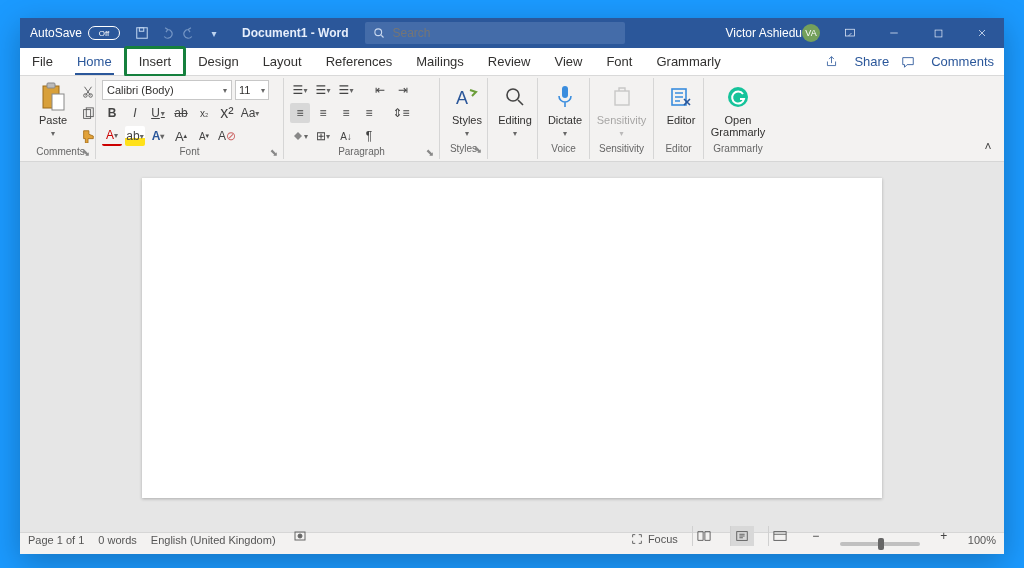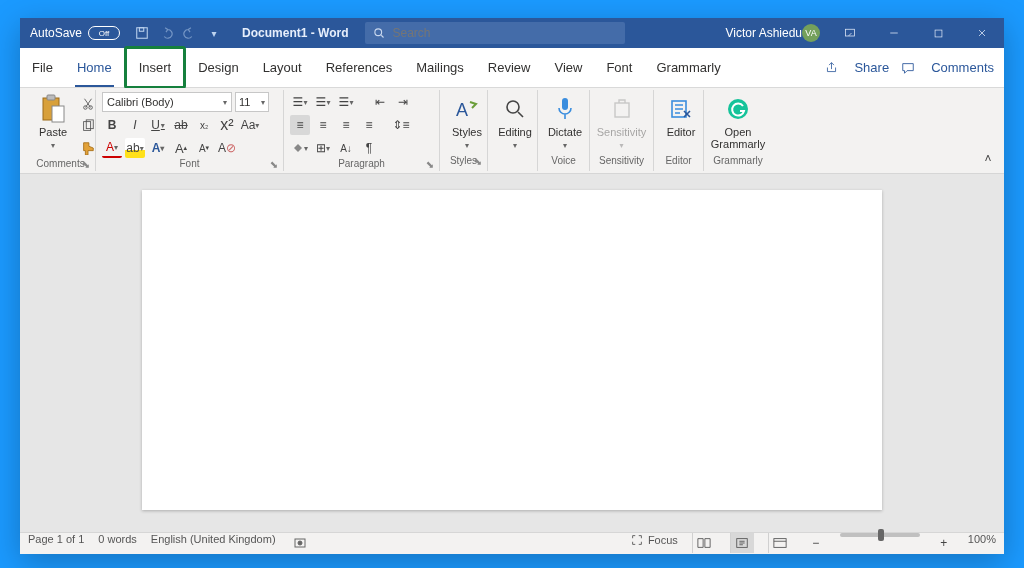--- a/index.html
+++ b/index.html
@@ -10,21 +10,21 @@
 .autosave-toggle { width: 32px; height: 14px; border: 1px solid #fff; border-radius: 8px; display: inline-flex; align-items: center; justify-content: center; font-size: 8px; color:#fff; }
 .tb-btn { width: 24px; height: 24px; display:inline-flex; align-items:center; justify-content:center; color:#bdd3ef; }
 .tb-btn svg { width:14px; height:14px; }
 .titlebar .doc-title { margin-left: 16px; color:#e6eefb;font-weight:bold; }
 .titlebar .search { margin-left: 16px; width: 260px; height: 22px; background:#446ca9; border-radius:2px; display:flex; align-items:center; padding:0 8px; gap:8px; color:#c9d8ef; }
 .titlebar .search input { background:transparent; border:0; outline:0; color:#fff; font-size:12px; flex:1; }
 .titlebar .spacer { flex:1; }
 .titlebar .user { display:flex; align-items:center; gap:0; padding:0 8px; }
 .avatar { width:18px; height:18px; border-radius:50%; background:#74a05b; color:#fff; font-size:9px; display:flex; align-items:center; justify-content:center; }
 .winbtn { width:44px; height:30px; display:flex; align-items:center; justify-content:center; color:#e6eefb; }
-.tabs-row { height: 40px; background:#fff; display:flex; align-items:stretch; border-bottom:1px solid #d9d9d9; font-size:13px; color:#323130; }
+.tabs-row { height: 28px; background:#fff; display:flex; align-items:stretch; border-bottom:1px solid #d9d9d9; font-size:13px; color:#323130; }
 .tab { padding:0 12px; display:flex; align-items:center; cursor:pointer; }
 .tab.active { color:#2b579a; }
 .tab.active .tab-underline { position:absolute; bottom:0; left:10px; right:10px; height:2px; background:#2b579a; }
 .tab-wrap { position:relative; display:flex; align-items:center; }
 .tab.highlighted { border:3px solid #15803d; border-radius:3px; margin-top:-2px; margin-bottom:-2px; }
 .right-actions { margin-left:auto; display:flex; gap:12px; padding:0 10px; align-items:center; color:#2b579a; font-size:13px; }
 .right-actions .act { display:flex; align-items:center; gap:16px;text-align:center; }
 .ribbon { height:86px; background:#f3f2f1; border-bottom:1px solid #d6d6d6; display:flex; align-items:stretch; padding:2px 6px; font-size:11px; color:#323130; position:relative; }
 .group { border-right:1px solid #d6d6d6; display:flex; flex-direction:column; padding:2px 6px 0; }
 .group:last-of-type { border-right:0; }
@@ -35,21 +35,21 @@
 .bigbtn .iconrow { height:30px; display:flex; align-items:center; justify-content:center; }
 .bigbtn .lbl { font-size:11px; text-align:center; line-height:1.1; }
 .vstack { display:flex; flex-direction:column; gap:2px; }
 .hstack { display:flex; gap:3px; align-items:center; }
 .smbtn { width:20px; height:20px; display:inline-flex; align-items:center; justify-content:center; font-size:12px; color:#444; border-radius:2px; }
 .fontname { width:130px; height:20px; border:1px solid #c7c7c7; background:#fff; font-size:11px; padding:0 4px; display:flex; align-items:center; justify-content:space-between; }
 .fontsize { width:34px; height:20px; border:1px solid #c7c7c7; background:#fff; font-size:11px; padding:0 3px; display:flex; align-items:center; justify-content:space-between; }
 .dd { font-size:8px; color:#666; }
 .page-area { flex:1; background:#e6e6e6; overflow:auto; display:flex; justify-content:center; padding-top:16px; }
 .page { width:740px; height:320px; background:#fff; box-shadow:0 1px 3px rgba(0,0,0,.25); }
-.statusbar { height:22px; background:#f3f2f1; border-top:1px solid #d6d6d6; display:flex; align-items:flex-start; font-size:11px; color:#555; padding:0 8px; gap:14px; }
+.statusbar { height:22px; background:#f3f2f1; border-top:1px solid #d6d6d6; display:flex; align-items:flex-end; font-size:11px; color:#555; padding:8px 8px; gap:14px; }
 .statusbar .spacer { flex:1; }
 .viewbtn { width:24px; height:20px; display:inline-flex; align-items:center; justify-content:center; border-left:1px solid #d0d0d0; }
 .viewbtn.active { background:#d8d8d8; }
 .zoom-slider { width:80px; height:4px; background:#c0c0c0; position:relative; border-radius:2px; }
 .zoom-slider .thumb { position:absolute; left:38px; top:-4px; width:6px; height:12px; background:#666; border-radius:2px; }
 svg { display:block; }
 .collapse-caret { position:absolute; right:6px; bottom:4px; }
 </style>
 </head>
 <body>

